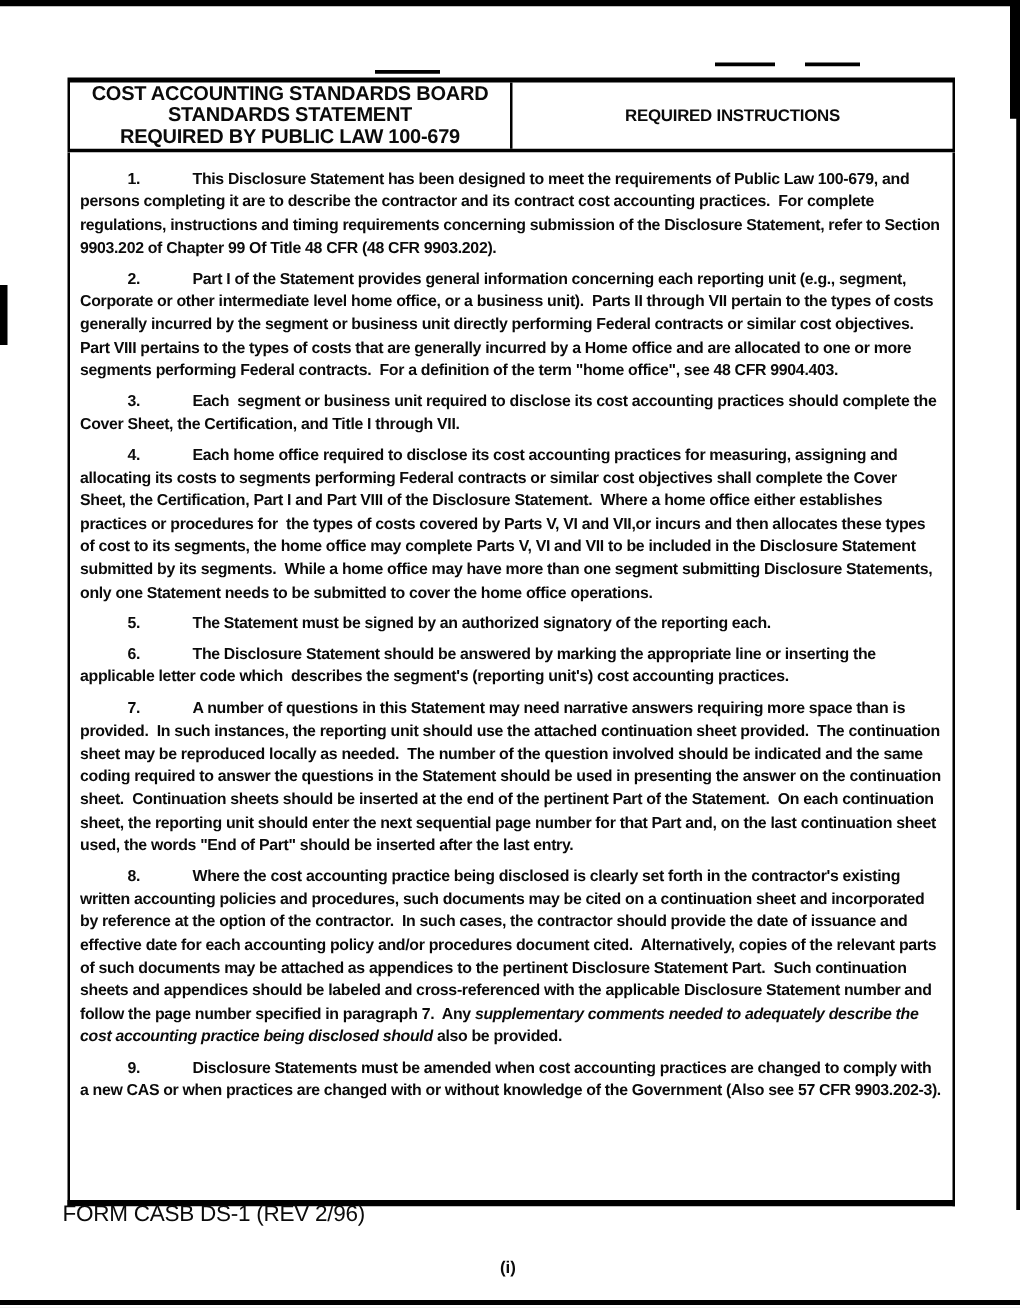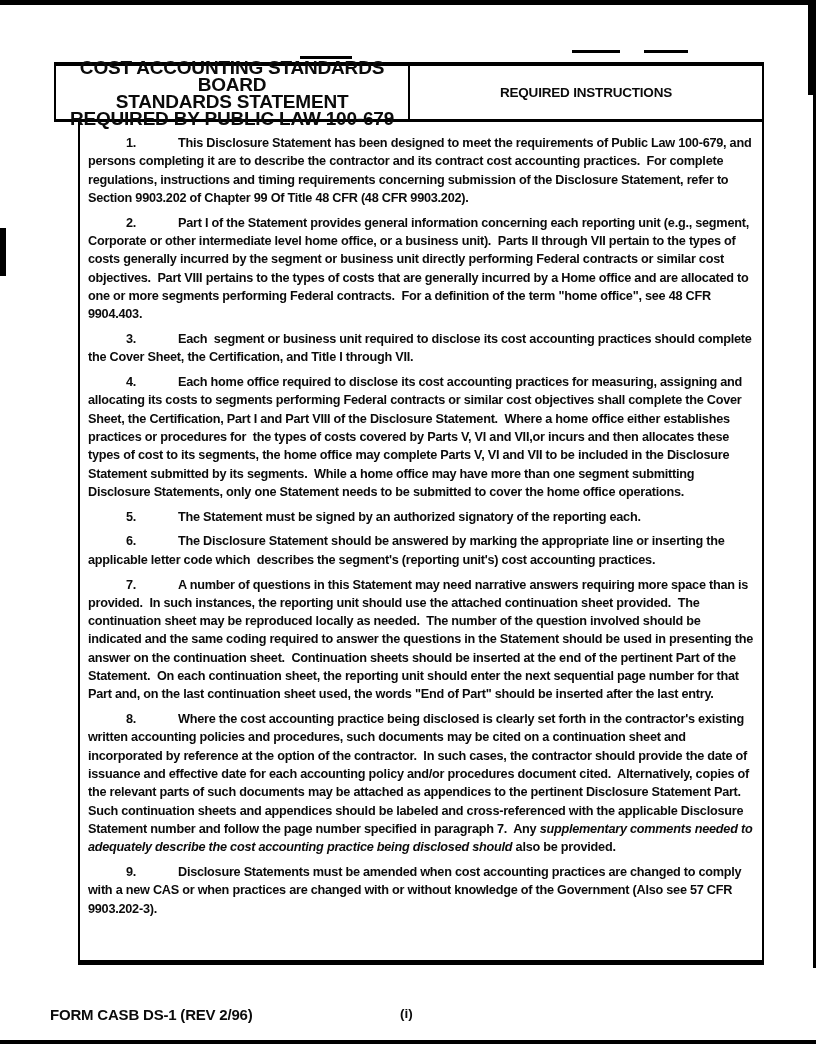--- a/index.html
+++ b/index.html
@@ -33,55 +33,54 @@
     border-bottom-width:3px;
     height:60px;
     background:#fff;
   }
   .header-left{
     width:354px;
     box-sizing:border-box;
     border-right:2px solid #000;
     display:flex;flex-direction:column;justify-content:center;
     text-align:center;
-    font-weight:bold;font-size:19px;line-height:17px;letter-spacing:-0.2px;
+    font-weight:bold;font-size:16px;line-height:17px;letter-spacing:-0.2px;
   }
   .header-right{
     flex:1;
     display:flex;align-items:center;justify-content:center;
     font-weight:bold;font-size:13.5px;letter-spacing:-0.2px;
     text-align:center;
   }
 
   .body-box{
     box-sizing:border-box;
     border:2px solid #000;
     border-top:none;
     border-bottom-width:5px;
     height:843px;
     padding:2px 9px 0 8px;
     overflow:hidden;
     background:#fff;
-    margin-left:24px;
   }
   .para{
     font-size:12.7px;
     font-weight:bold;
     line-height:18.3px;
     letter-spacing:-0.25px;
     margin:6.5px 0 0 0;
     white-space:pre-wrap;
   }
   .para:first-child{margin-top:10px;}
   .para .pnum{display:inline-block;margin-left:38px;width:52px;}
   .para .seg-italic{font-style:italic;}
 
   .footer-id{
-    position:absolute;top:1006px;left:50px;
-    font-weight:bold;font-size:15px;letter-spacing:-0.2px;
+    position:absolute;top:961px;left:50px;
+    font-weight:normal;font-size:18px;letter-spacing:-0.2px;
   }
   .footer-page{
     position:absolute;top:1006px;left:400px;
     font-weight:bold;font-size:13.5px;
   }
 </style>
 </head>
 <body>
 
 <div class="page">

